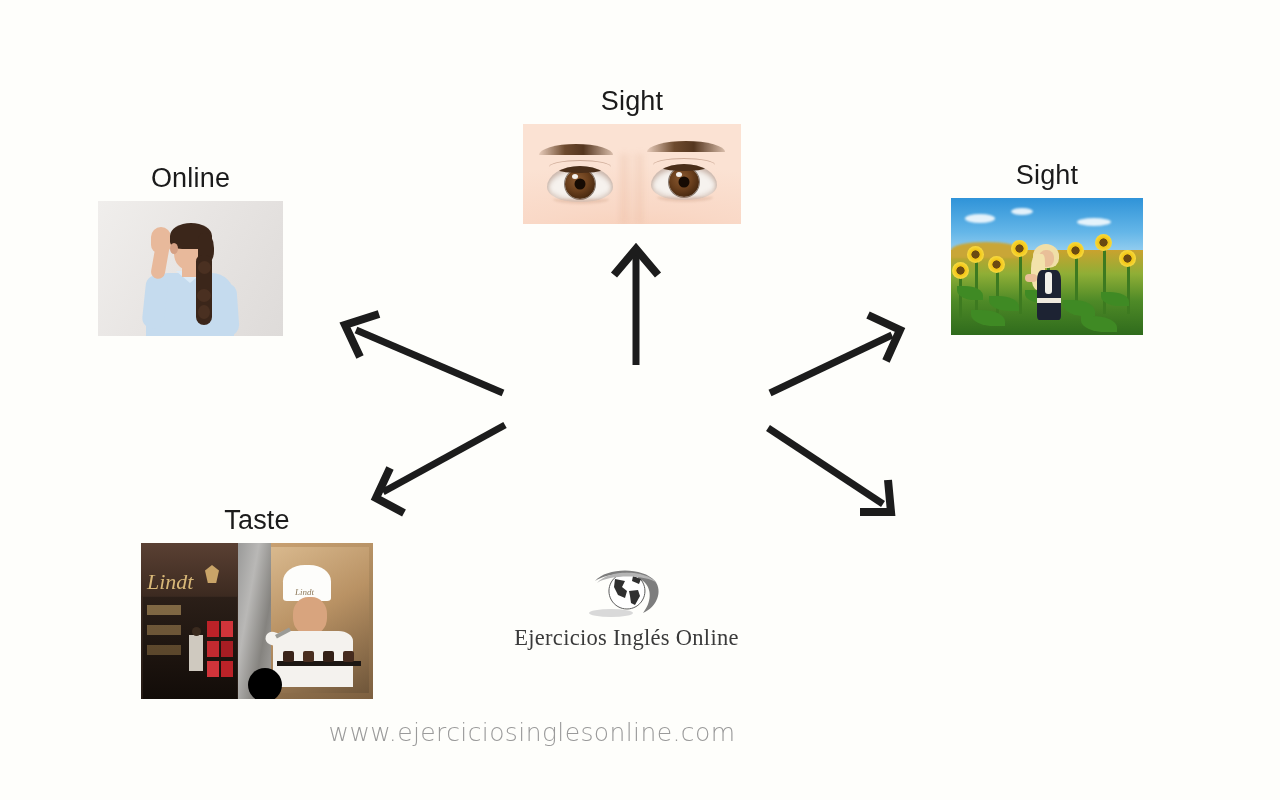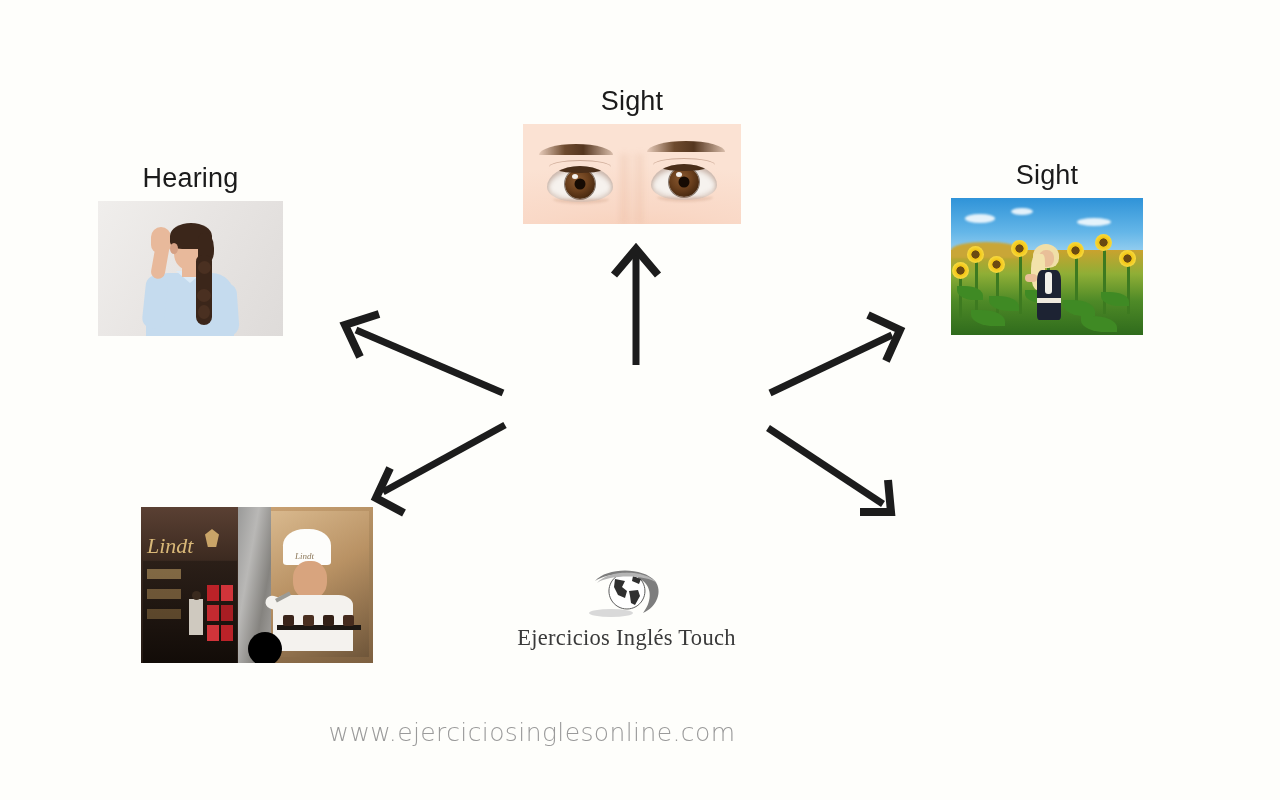--- a/index.html
+++ b/index.html
@@ -239,21 +239,21 @@
         <div class="underline" style="left:6px; top:33px; width:56px;"></div>
       </div>
 
       <div style="position:absolute; left:98px; top:30px; width:22px; height:70px;
                   background:linear-gradient(90deg,rgba(225,170,140,0.35),rgba(250,220,200,0),rgba(225,170,140,0.3));
                   filter:blur(3px);"></div>
     </div>
   </div>
 
   <div class="node" id="node-hearing" style="left:98px; top:165px; width:185px;">
-    <div class="node-label">Hearing</div>
+    <div class="node-label">Online</div>
     <div class="photo" style="width:185px; height:135px;">
       <div class="hear-bg"></div>
 
       <div class="h-shirt" style="left:48px; top:72px; width:88px; height:63px; border-radius:22px 22px 0 0;"></div>
 
       <div class="h-shirt" style="left:46px; top:74px; width:22px; height:54px; border-radius:12px; transform:rotate(6deg);"></div>
 
       <div class="h-shirt" style="left:118px; top:82px; width:22px; height:53px; border-radius:12px; transform:rotate(-4deg);"></div>
 
       <div style="position:absolute; left:78px; top:70px; width:28px; height:12px; background:#dcebf7; transform:rotate(0deg); clip-path:polygon(0 0,100% 0,50% 100%);"></div>
@@ -320,20 +320,21 @@
       <div style="position:absolute; left:88px; top:52px; width:15px; height:17px; border-radius:46%; background:#e9bf98;"></div>
       <div style="position:absolute; left:80px; top:56px; width:14px; height:36px; border-radius:40% 20% 30% 45%; background:#f2e2aa;"></div>
       <div style="position:absolute; left:86px; top:72px; width:24px; height:50px; background:#1d2333; border-radius:20% 20% 10% 10%;"></div>
       <div style="position:absolute; left:94px; top:74px; width:7px; height:22px; background:#f3f1ea; border-radius:3px;"></div>
       <div style="position:absolute; left:86px; top:100px; width:24px; height:5px; background:#efeade;"></div>
       <div style="position:absolute; left:74px; top:76px; width:12px; height:8px; border-radius:5px; background:#e9bf98;"></div>
     </div>
   </div>
 
   <div class="node" id="node-taste" style="left:141px; top:507px; width:232px;">
+    <div class="node-label">Taste</div>
     <div class="photo" style="width:232px; height:156px;">
       <div class="taste-left"></div>
 
       <div style="position:absolute; left:0; top:0; width:42%; height:34%;
                   background:linear-gradient(#5a4033,#3c2a20);"></div>
       <div class="lindt-script" style="left:6px; top:26px; font-size:22px;">Lindt</div>
 
       <div style="position:absolute; left:64px; top:22px; width:14px; height:18px; background:#c9a468;
                   clip-path:polygon(50% 0,100% 30%,80% 100%,20% 100%,0 30%);"></div>
 
@@ -383,18 +384,18 @@
     <svg width="100" height="56" viewBox="0 0 100 56" style="display:block; margin:0 auto;">
       <ellipse cx="34" cy="46" rx="22" ry="4" fill="#d9d9d9"></ellipse>
       <path d="M18 14 C30 0 66 0 78 14 C86 24 80 40 66 46 C74 36 76 22 66 14 C54 4 30 6 18 14 Z" fill="#7d7d7d"></path>
       <circle cx="50" cy="24" r="18" fill="#ffffff"></circle>
       <path d="M50 6 a18 18 0 1 1 -0.1 0 Z" fill="none" stroke="#5c5c5c" stroke-width="1"></path>
       <path d="M38 12 l10 2 -3 6 5 4 -2 7 -7 -3 -4 -8 1 -8 Z" fill="#2f2f2f"></path>
       <path d="M52 24 l9 -1 2 6 -5 9 -4 -2 -1 -7 -1 -5 Z" fill="#2f2f2f"></path>
       <path d="M56 9 l8 3 -2 5 -7 -3 1 -5 Z" fill="#2f2f2f"></path>
       <path d="M20 16 C32 2 68 2 80 16 C70 8 34 7 20 16 Z" fill="#b5b5b5"></path>
     </svg>
-    <div class="logo-wordmark">Ejercicios Inglés Touch</div>
+    <div class="logo-wordmark">Ejercicios Inglés Online</div>
   </div>
 
   <div id="footer-url">www.ejerciciosinglesonline.com</div>
 
 </div>
 
 </body></html>

